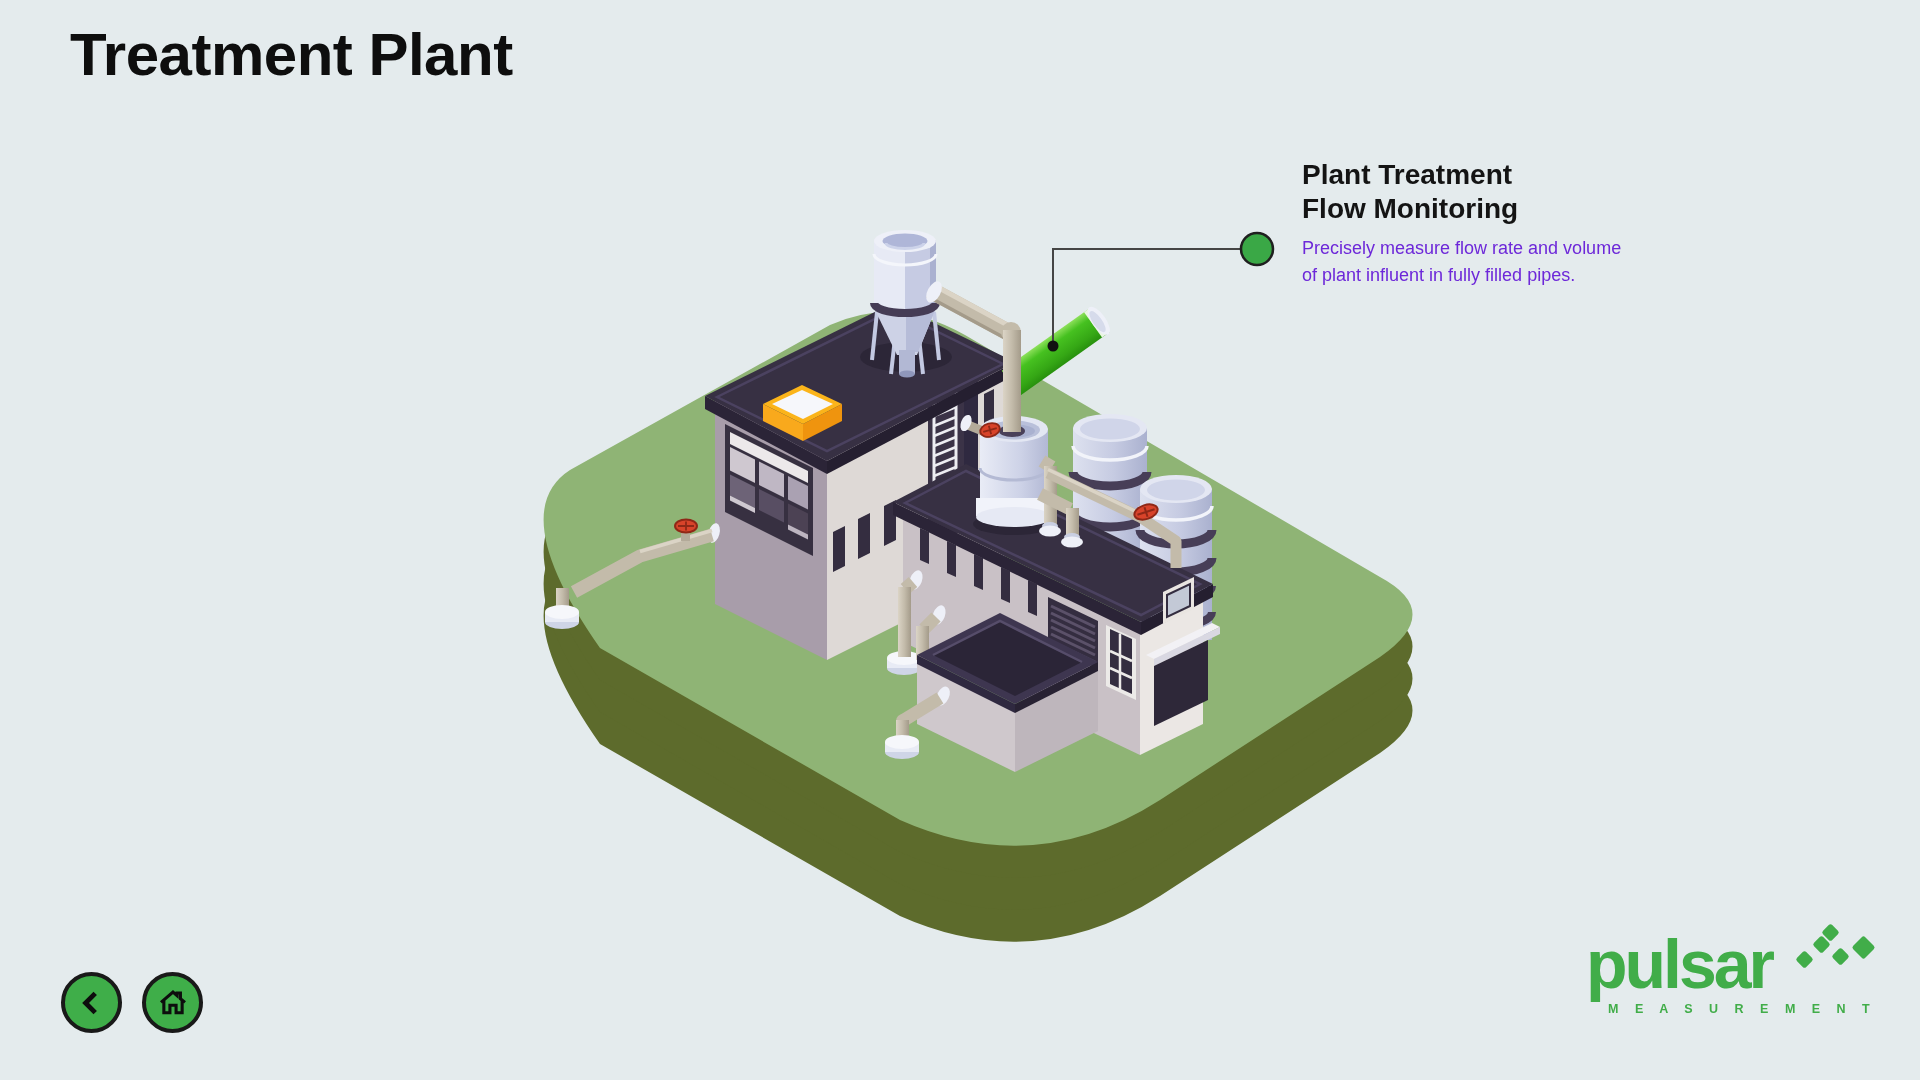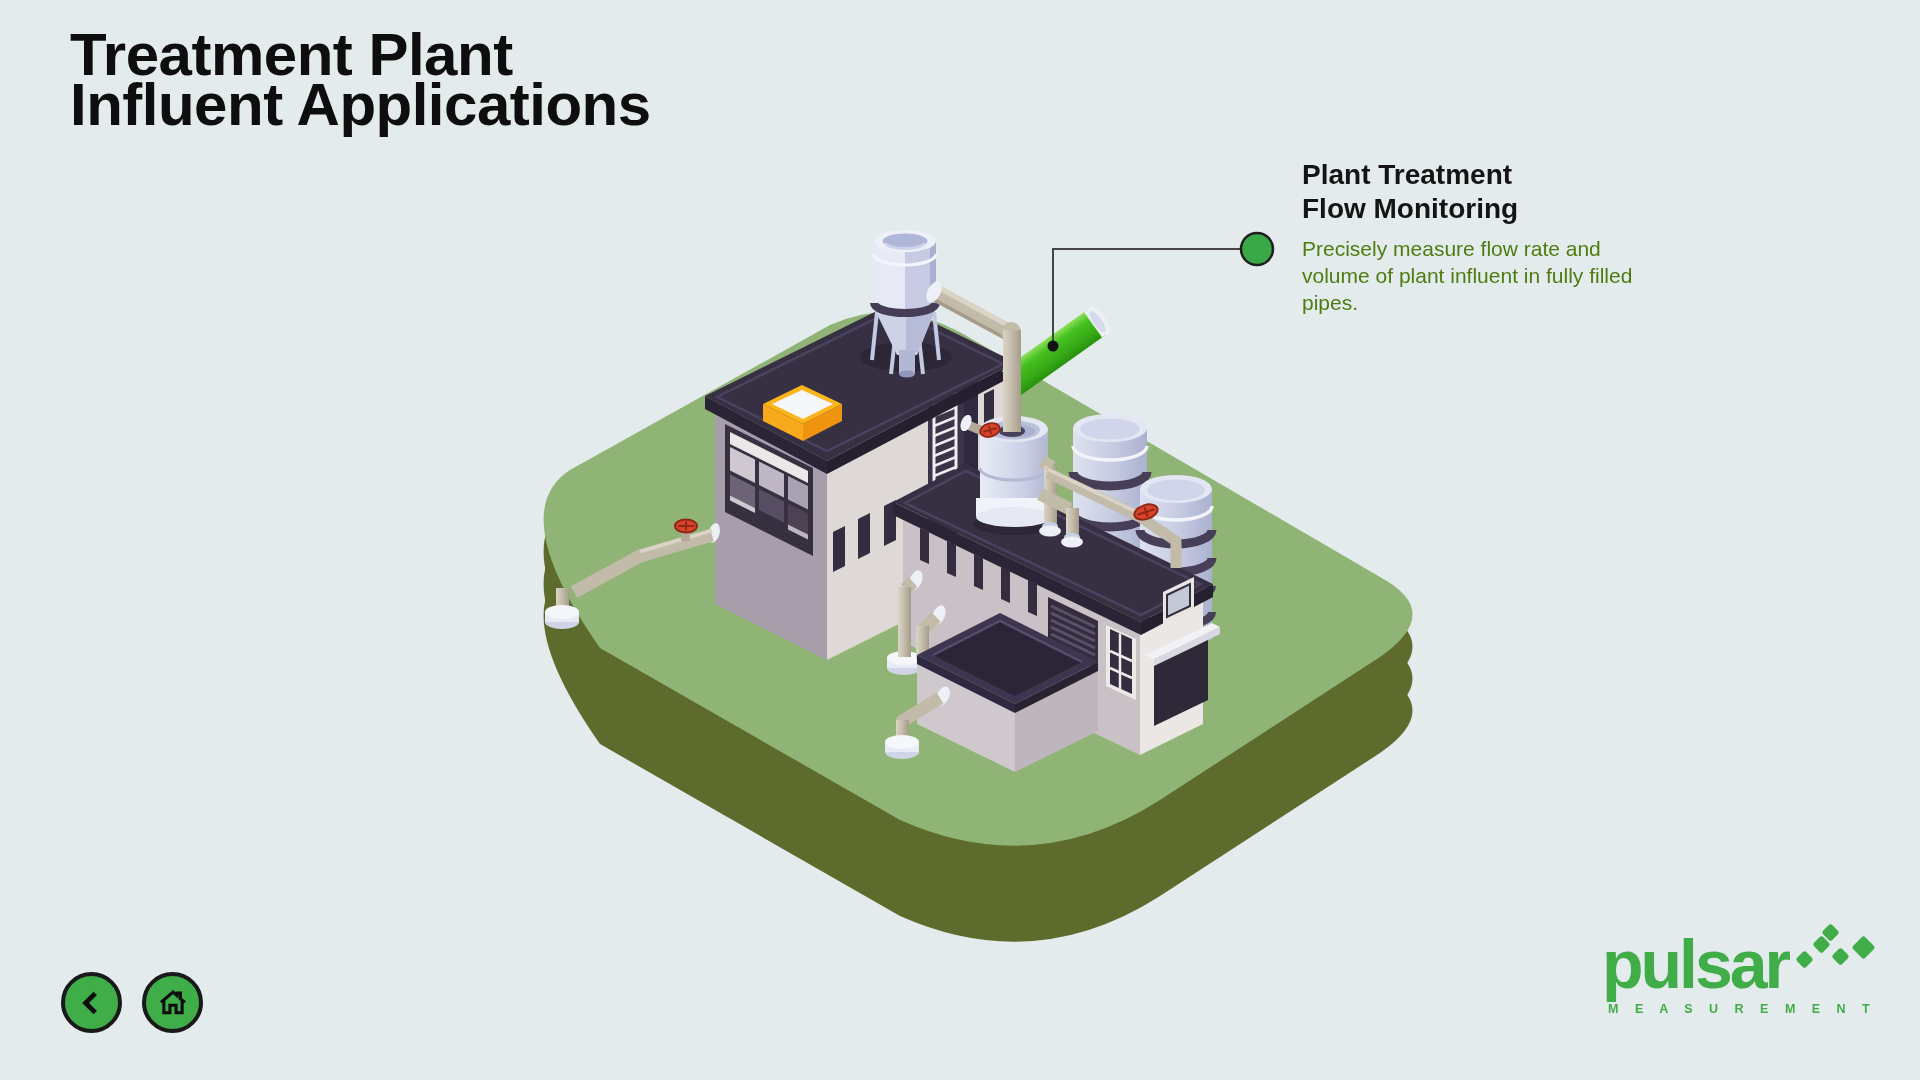--- a/index.html
+++ b/index.html
@@ -9,49 +9,48 @@
     font-family:"Liberation Sans", sans-serif;
   }
   .stage{position:absolute;inset:0}
   .page-title{
     position:absolute;left:70px;top:30px;
     font-size:60px;line-height:50px;font-weight:900;color:#0e0e0e;
     letter-spacing:-0.5px;
   }
   .callout{position:absolute;left:1302px;top:158px;width:345px}
   .callout .heading{font-size:28px;line-height:34px;font-weight:800;color:#141414}
-  .callout .body{margin-top:9px;width:334px;font-size:21px;line-height:27px;color:#4d7c0f}
+  .callout .body{margin-top:9px;width:334px;font-size:18px;line-height:27px;color:#6d28d9}
   .scene{position:absolute;left:0;top:0}
   .navbtn{
     position:absolute;width:61px;height:61px;border-radius:50%;
     background:#3fae49;border:4px solid #191919;box-sizing:border-box;
     display:flex;align-items:center;justify-content:center;cursor:pointer;padding:0
   }
   #back-btn{left:61px;top:972px}
   #home-btn{left:142px;top:972px}
   .logo{position:absolute;left:1586px;top:922px;width:320px;height:110px;color:#41ad49}
   .logo .brand{
-    position:absolute;left:16px;top:8px;font-size:68px;line-height:68px;
+    position:absolute;left:0;top:8px;font-size:68px;line-height:68px;
     font-weight:800;letter-spacing:-3px;color:#41ad49;
   }
   .logo .diamond{position:absolute;background:#41ad49;border-radius:2.5px;transform:rotate(45deg)}
   .logo .sub{
     position:absolute;left:22px;top:80px;font-size:12.5px;line-height:14px;
     letter-spacing:6.5px;font-weight:700;color:#41ad49;white-space:nowrap
   }
   .hotspot{cursor:pointer}
 </style>
 </head>
 <body>
 
 <div class="stage">
 
   <div class="page-title">
     <div>Treatment Plant</div>
-    <div>Influent Applications</div>
   </div>
 
   <svg class="scene" width="1920" height="1080" viewBox="0 0 1920 1080">
     <defs>
       <linearGradient id="grnPipe" x1="0" y1="0" x2="0" y2="1">
         <stop offset="0" stop-color="#8ce05a"></stop>
         <stop offset="0.28" stop-color="#46c120"></stop>
         <stop offset="0.75" stop-color="#35a715"></stop>
         <stop offset="1" stop-color="#28910e"></stop>
       </linearGradient>

